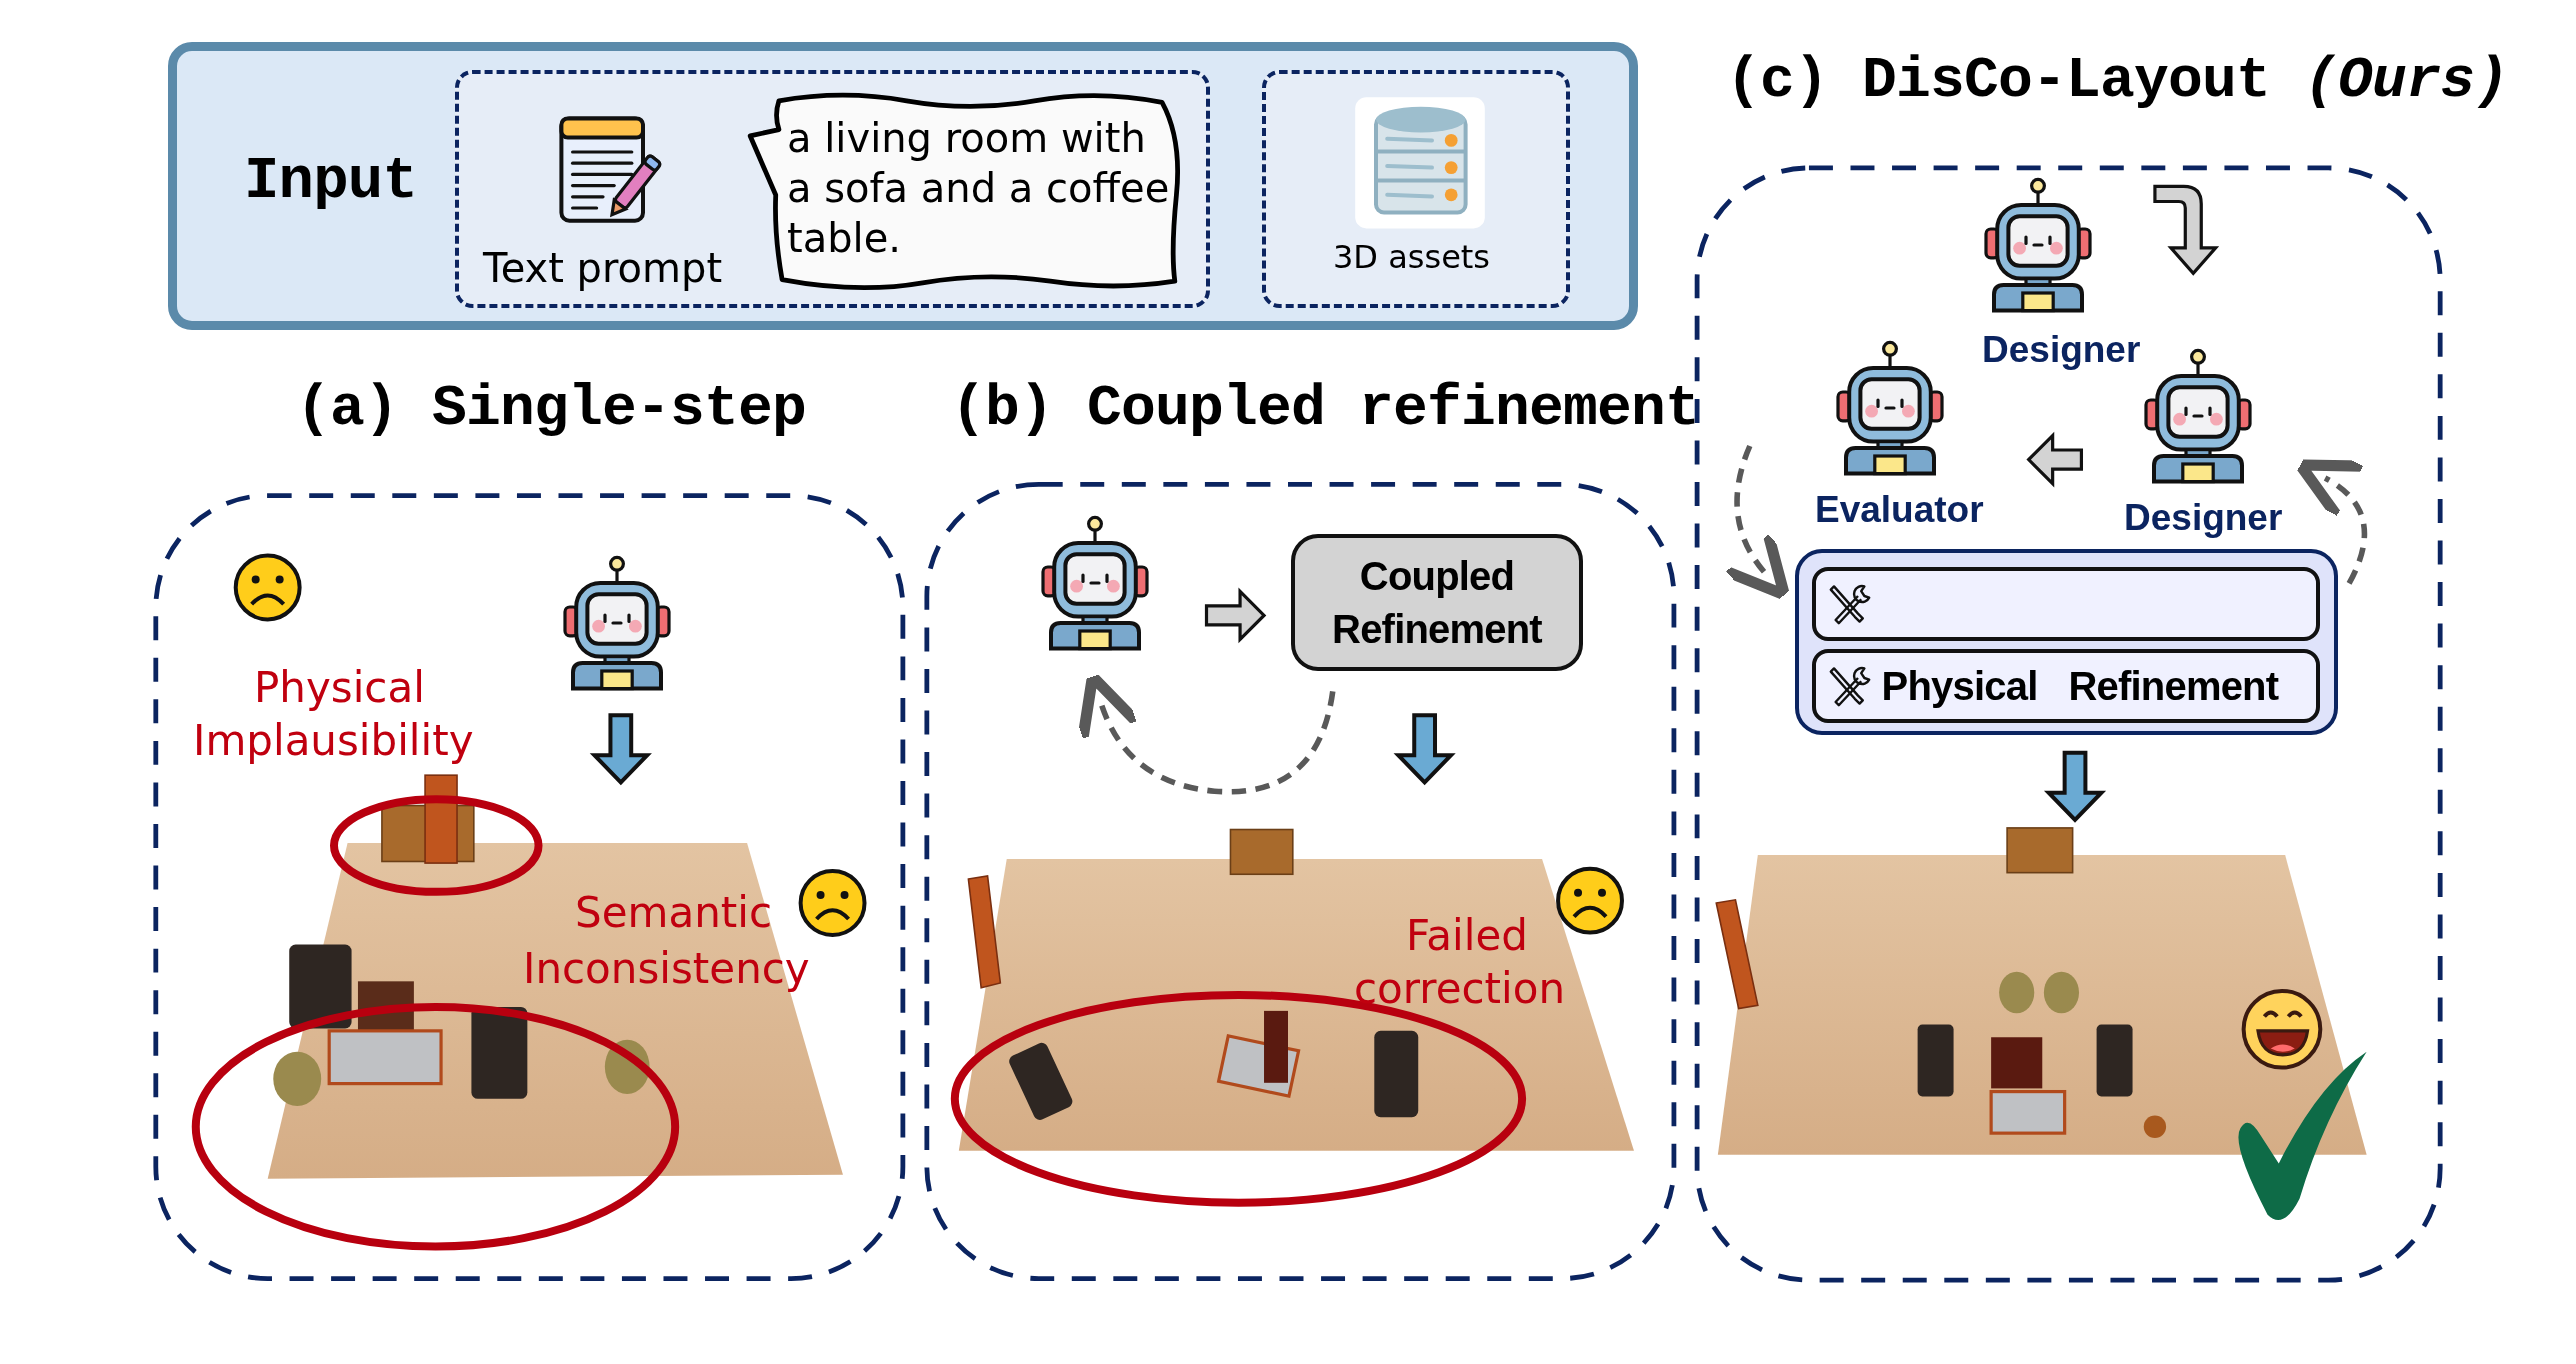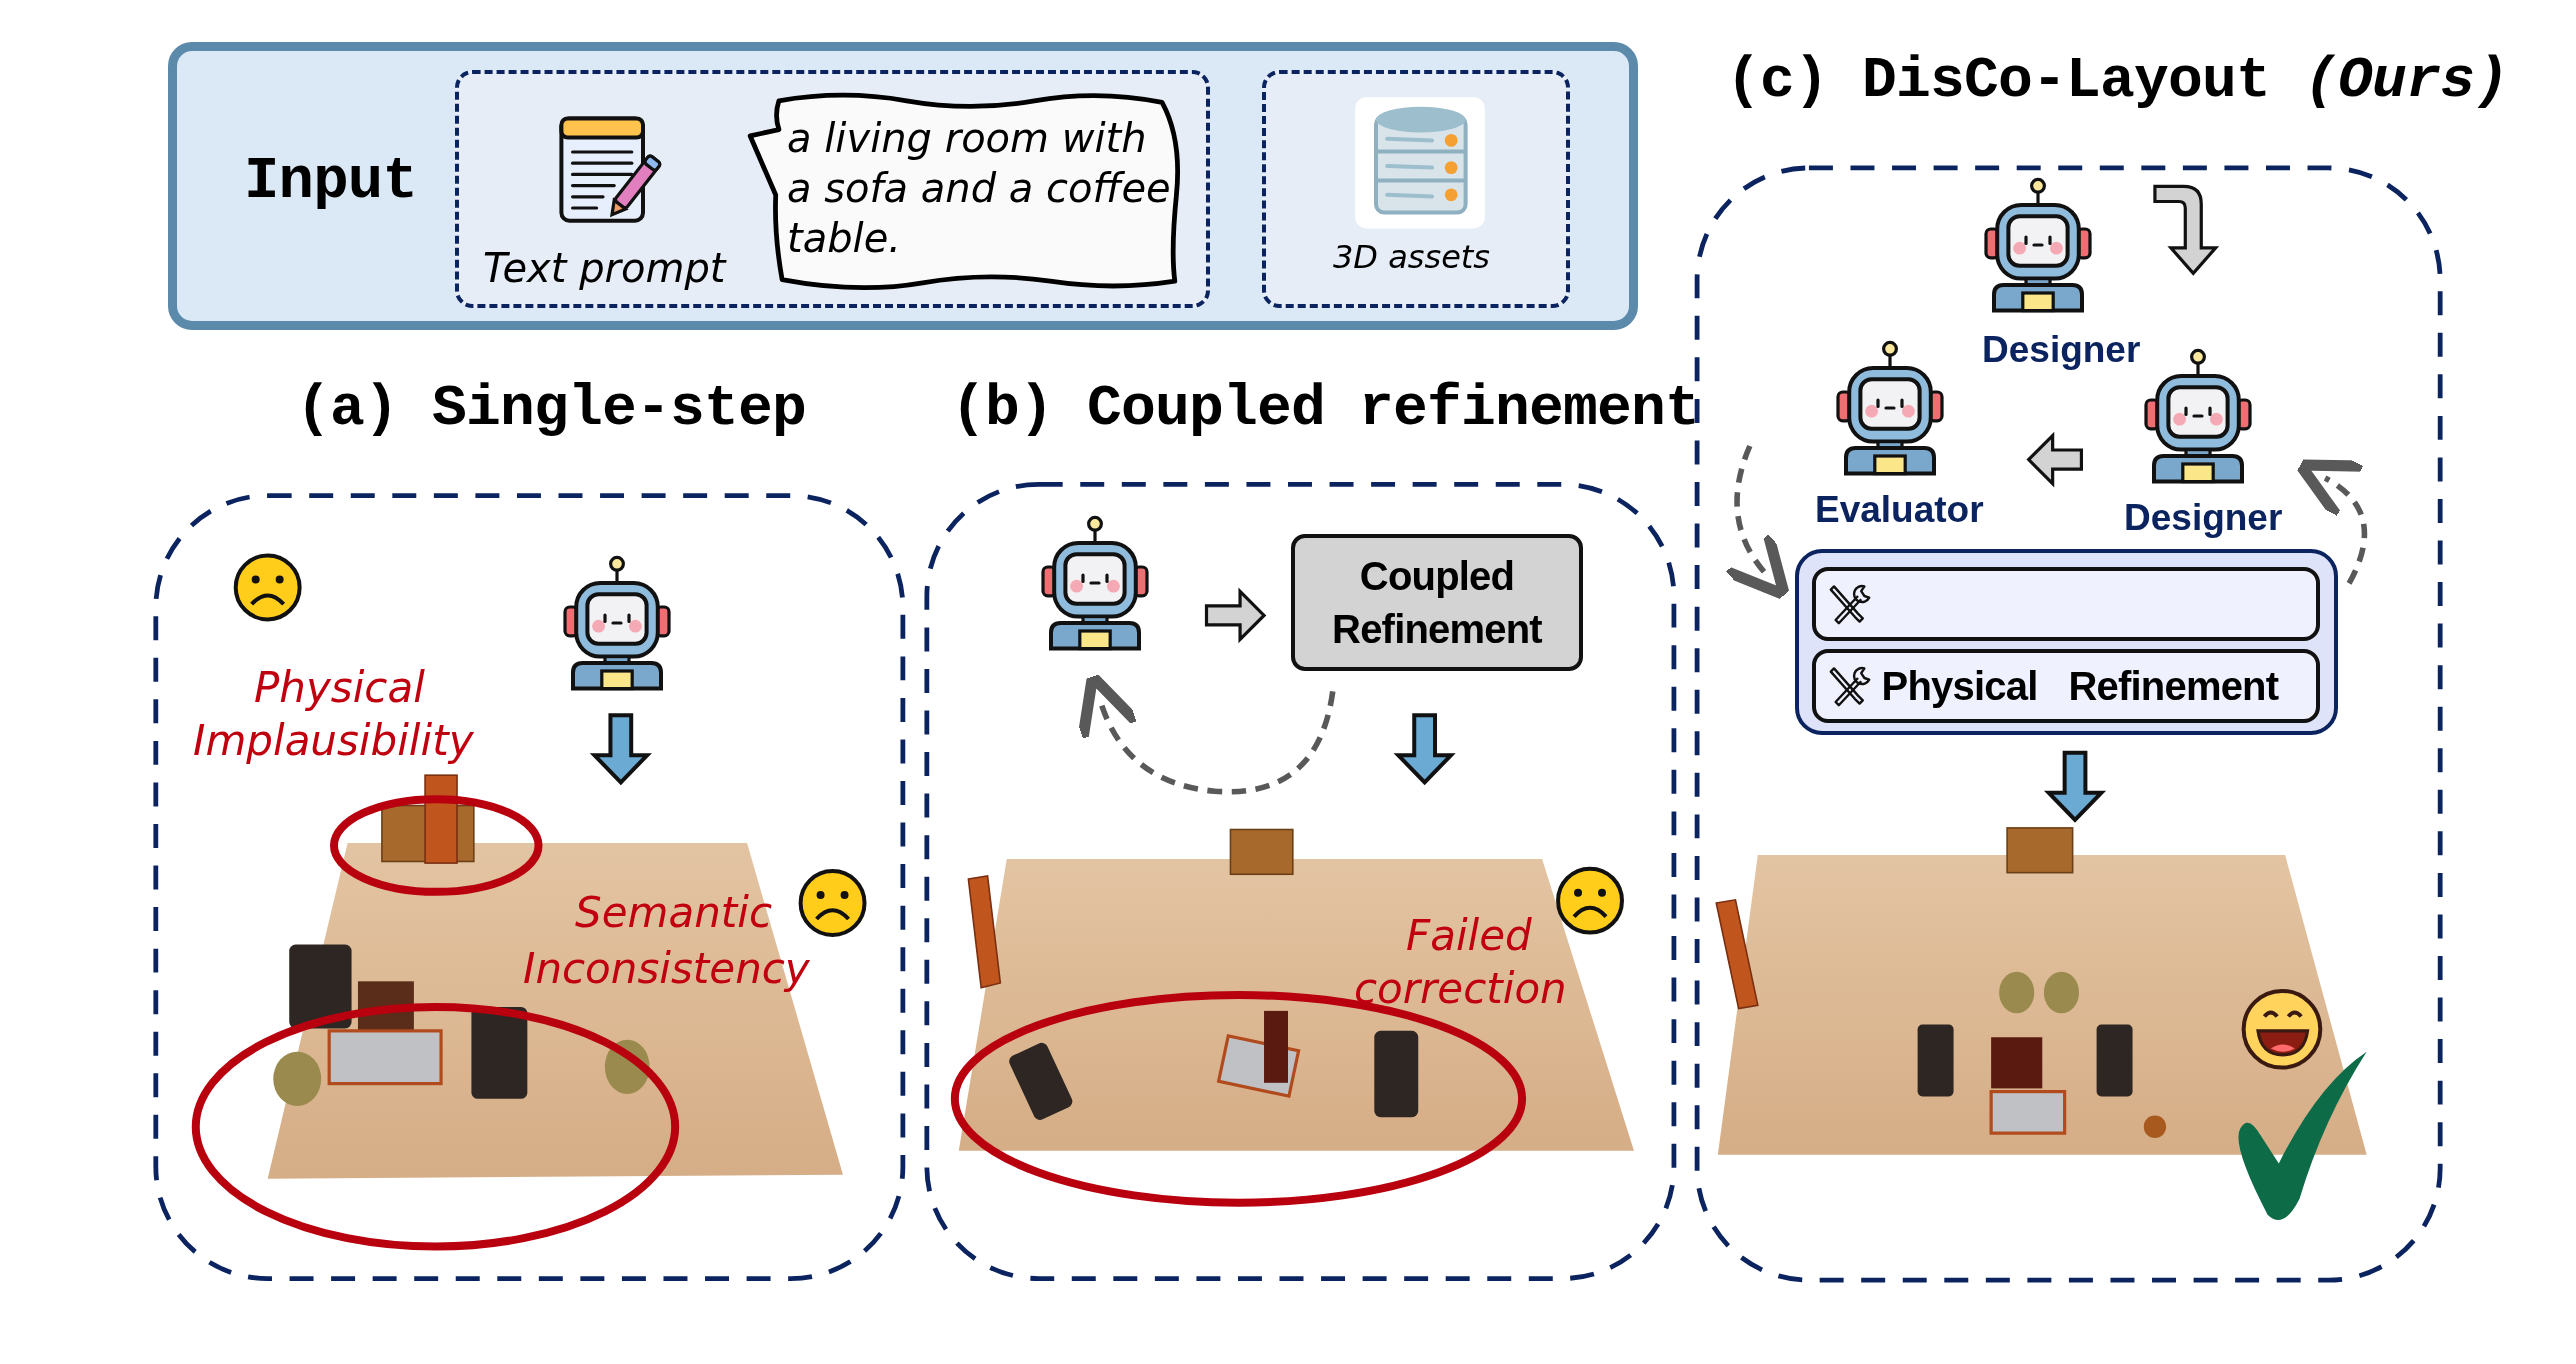--- a/index.html
+++ b/index.html
@@ -1,20 +1,20 @@
 <!DOCTYPE html>
 <html style="font-size:12.8px"><head>
 <meta charset="utf-8">
 <style>
   html, body { margin:0; padding:0; background:#ffffff; }
   body { width:2576px; height:1365px; position:relative; overflow:hidden;
          font-family:"Liberation Sans", "DejaVu Sans", sans-serif; }
   .abs { position:absolute; }
   .title { font-weight:700; color:#000; white-space:nowrap; letter-spacing:-0.8px;font-family:Liberation Mono, monospace; }
-  .hand { font-family:"DejaVu Sans", sans-serif;font-style:italic; }
+  .hand { font-family:"DejaVu Sans", sans-serif; }
   .red { color:#c0000f; }
   .navy { color:#0b2460; }
 
   
   #input-panel { left:168px; top:42px; width:1470px; height:288px; background:#dbe8f6;
     border:9.6px solid #5b8aaa; border-radius:24px; box-sizing:border-box; }
   #input-label { left:244px; top:148px; font-size:59px; font-weight:700; }
   .dash-box { border:4px dashed #0b2460; border-radius:17.6px; box-sizing:border-box; background:#e6edf7; }
   #prompt-box { left:455px; top:70px; width:755px; height:238px; }
   #assets-box { left:1262px; top:70px; width:308px; height:238px; }
@@ -31,21 +31,21 @@
   .panel-dash { fill:none; stroke:#0b2460; stroke-width:6; stroke-dasharray:30 22; }
 
   .lbl { font-size:42px; }
   .agent-lbl { font-size:37px; font-weight:700; }
   .refine-row { position:absolute; left:1812px; width:508px; height:74px; background:#f0f1ff;
     border:4px solid #111; border-radius:16px; box-sizing:border-box; display:flex; align-items:center; }
   .refine-row .txt { font-size:40px; font-weight:700; margin-left:8px; white-space:pre; letter-spacing:-0.8px; }
   #refine-wrap { left:1795px; top:549px; width:543px; height:186px; background:#dfe3fa;
     border:4px solid #0b2460; border-radius:27px; box-sizing:border-box; }
   #coupled-box { left:1291px; top:534px; width:292px; height:137px; background:#d3d3d3; border:4px solid #111;
-    border-radius:14px; box-sizing:border-box; display:flex; flex-direction:column; align-items:center; justify-content:center; }
+    border-radius:27px; box-sizing:border-box; display:flex; flex-direction:column; align-items:center; justify-content:center; }
   #coupled-box span { font-size:40px; font-weight:700; line-height:53px; letter-spacing:-0.8px; }
 </style>
 </head>
 <body>
 
 <div id="input-panel" class="abs"></div>
 <div id="input-label" class="abs title">Input</div>
 
 <div id="prompt-box" class="abs dash-box"></div>
 <svg class="abs" style="left:555px;top:112px" width="112" height="112" viewBox="0 0 140 140">

